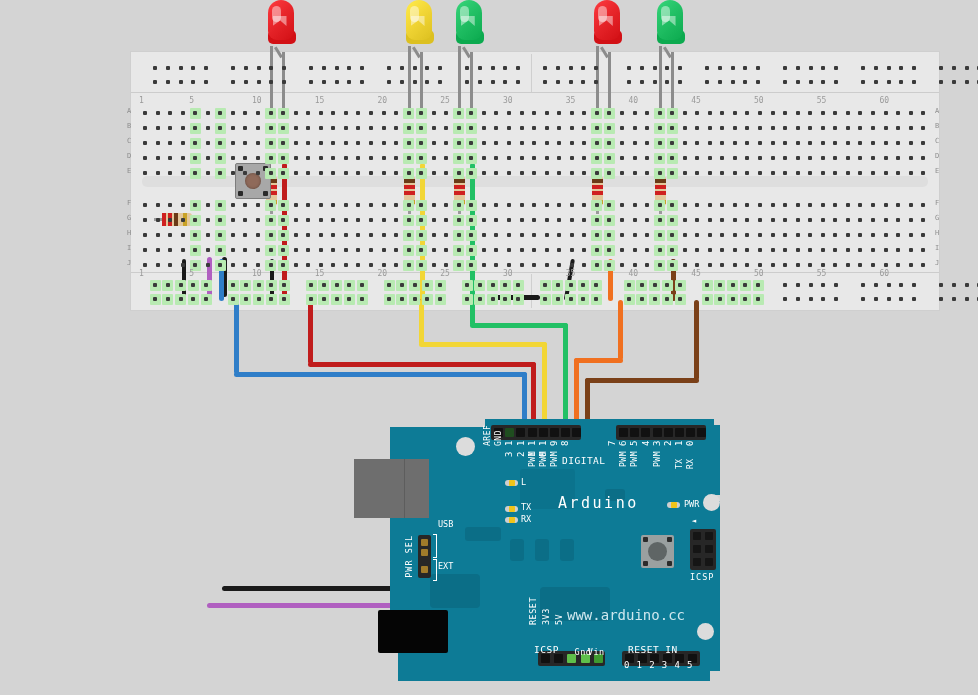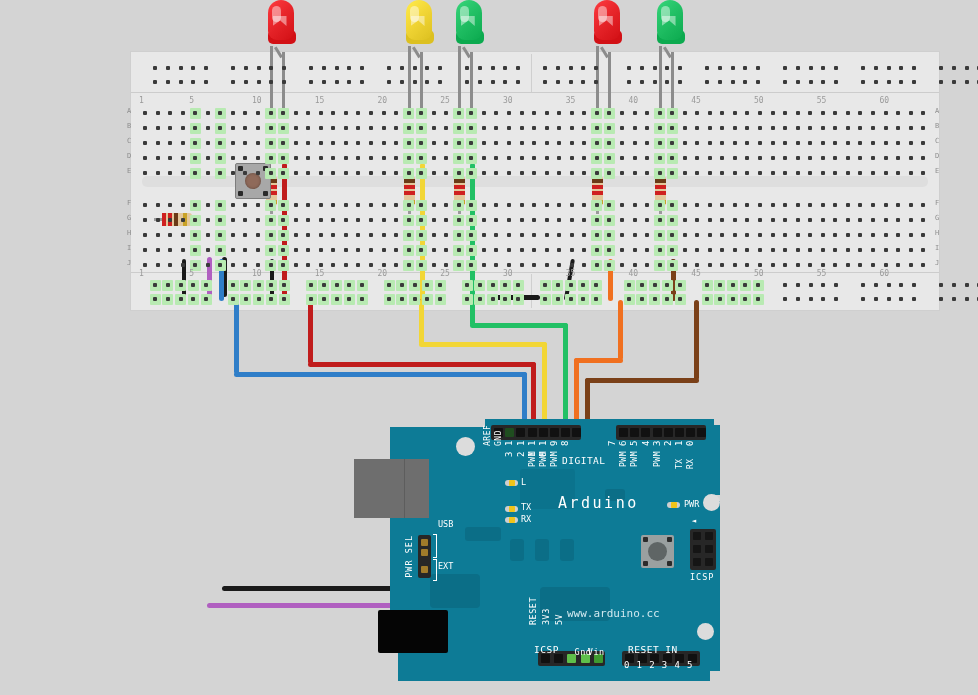--- a/index.html
+++ b/index.html
@@ -107,21 +107,21 @@
   }
   .brand-url{
     position:absolute;color:#ffffff;font-size:10.5px;font-weight:bold;letter-spacing:1.3px;
     font-family:"DejaVu Sans", sans-serif;
   }
   .brand-name{
     position:absolute;color:#ffffff;font-size:15px;letter-spacing:2.5px;
     font-family:"DejaVu Sans Mono", monospace;
   }
   .sml{position:absolute;color:#ffffff;font-size:8.5px;font-family:"DejaVu Sans Mono",monospace;}
-  .tinyw{position:absolute;color:#cfe8ef;font-size:11px;font-family:"DejaVu Sans Mono",monospace;}
+  .tinyw{position:absolute;color:#cfe8ef;font-size:14px;font-family:"DejaVu Sans Mono",monospace;}
   .bracket{position:absolute;border:1px solid #ffffff;border-left:none;width:3px;}
 </style>
 </head>
 <body>
 
 <div id="stage">
 
   <div class="abs" id="breadboard">
       <div class="bb-sep" style="top:40px;"></div>
       <div class="bb-sep" style="top:220px;"></div>

